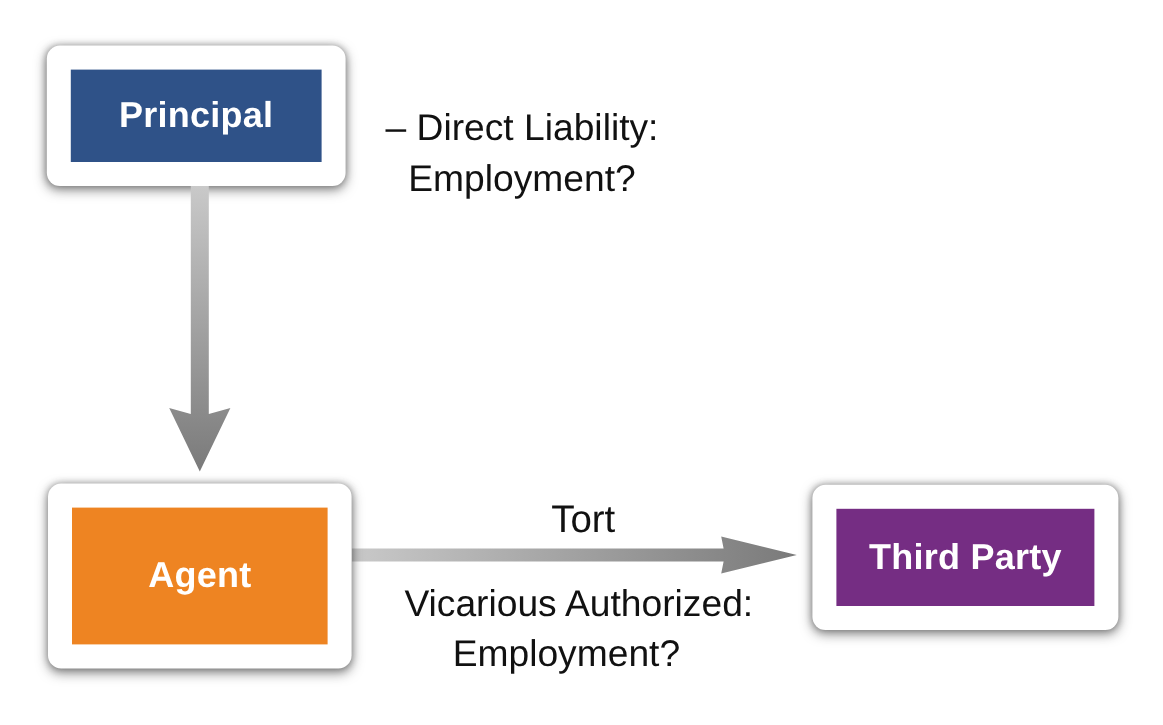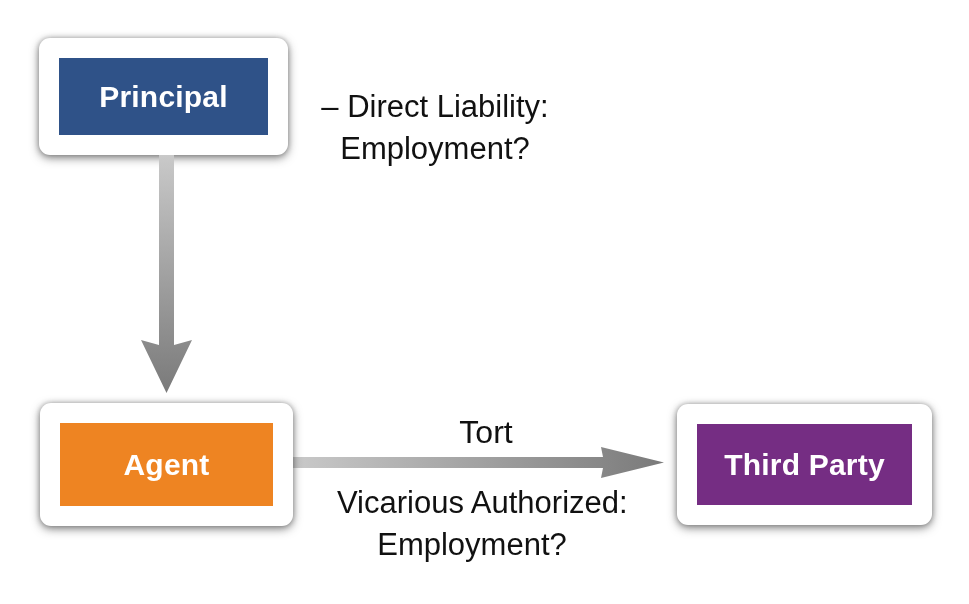--- a/index.html
+++ b/index.html
@@ -30,21 +30,21 @@
     align-items: center;
     justify-content: center;
   }
   .node-label {
     color: #ffffff;
     font-weight: bold;
     font-size: 30px;
     letter-spacing: 0.2px;
   }
   #node-principal { left: 39px; top: 38px;  width: 249px; height: 117px; }
-  #node-agent     { left: 40px; top: 403px; width: 253px; height: 123px; }
+  #node-agent     { left: 40px; top: 403px; width: 253px; height: 154px; }
   #node-third-party { left: 677px; top: 404px; width: 255px; height: 121px; }
 
   .arrow-svg { position: absolute; display: block; }
   #arrow-down  { left: 139px; top: 155px; }
   #arrow-right { left: 293px; top: 444px; }
 
   .annotation {
     position: absolute;
     color: #111111;
     font-size: 31px;

